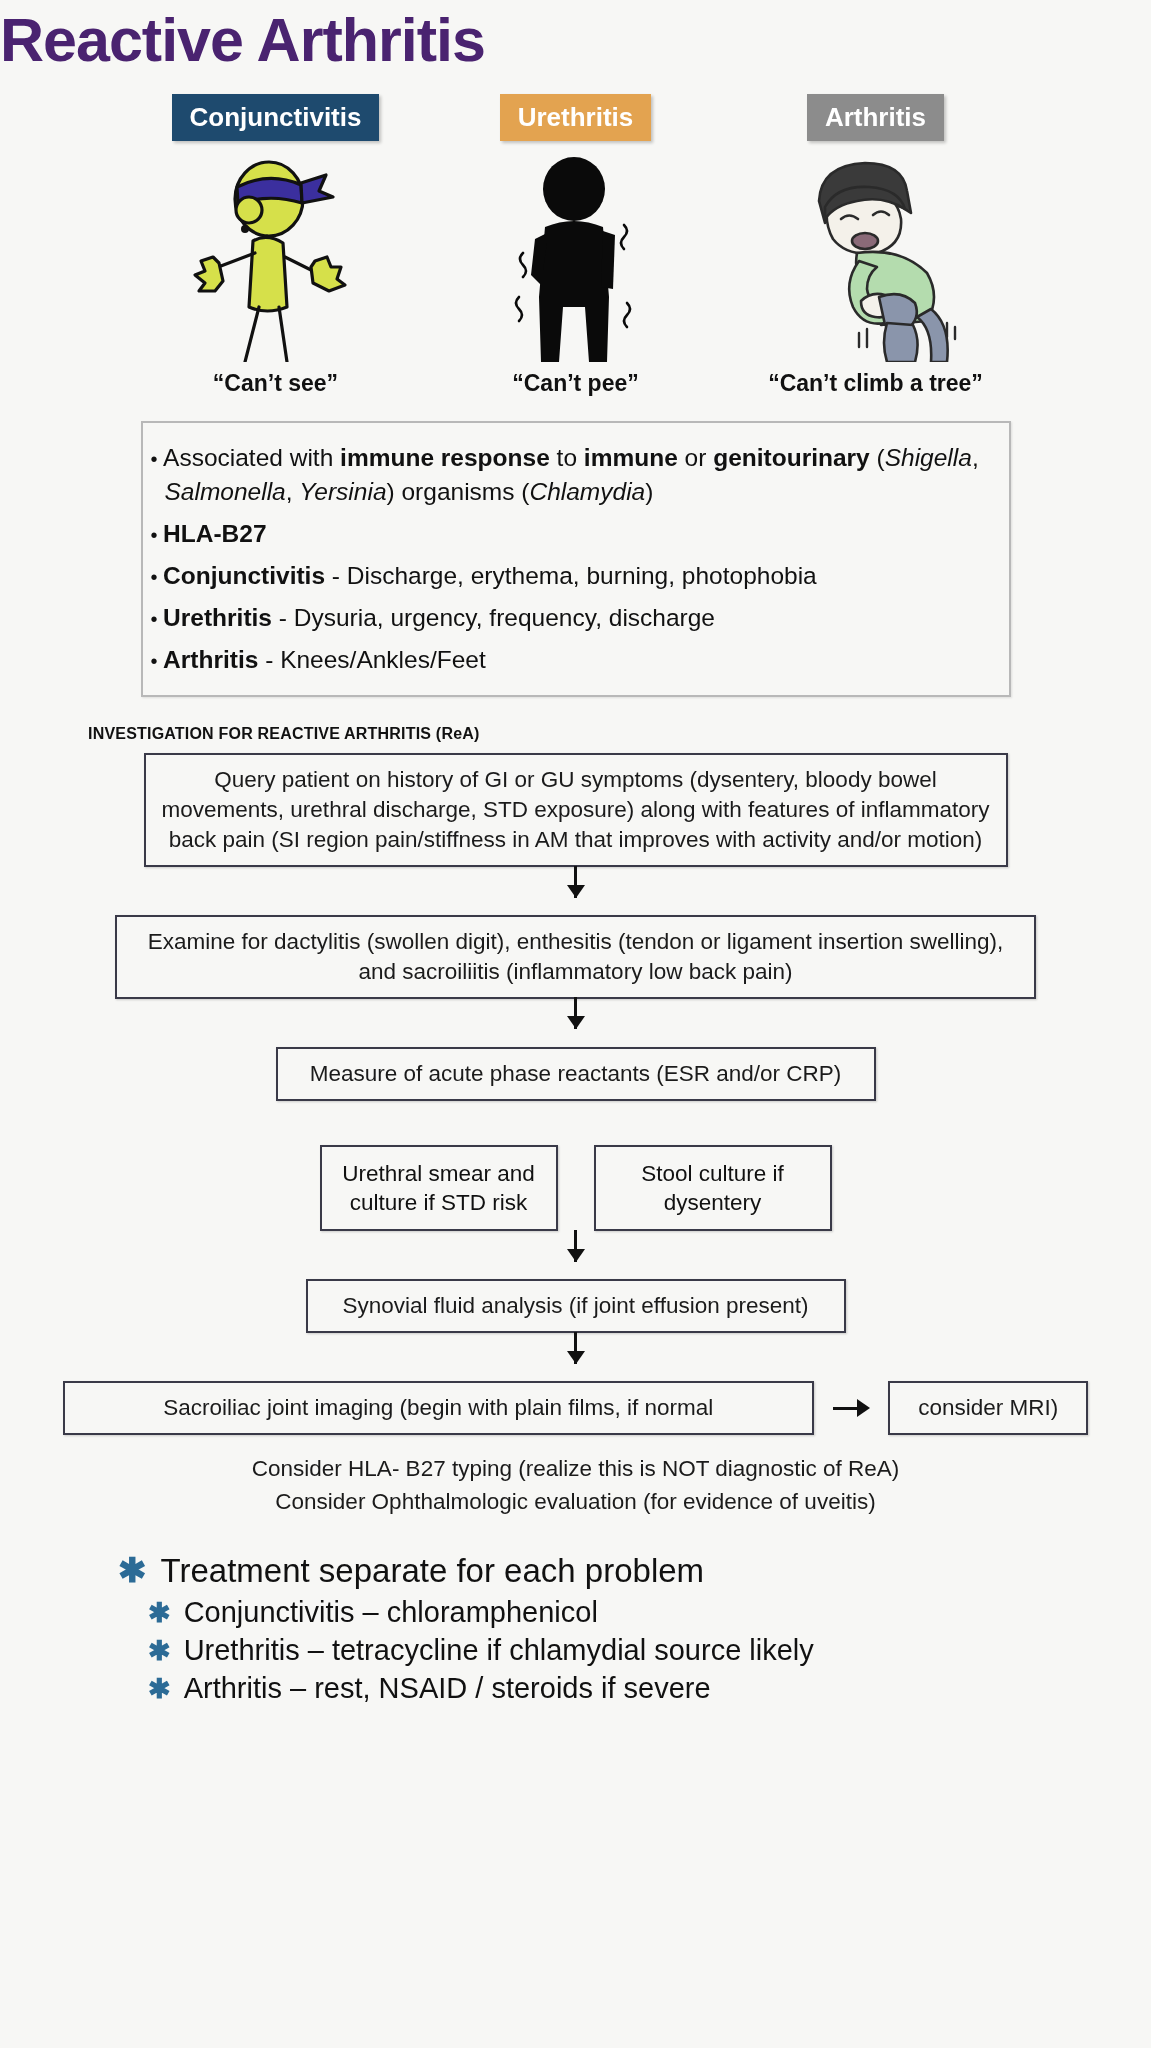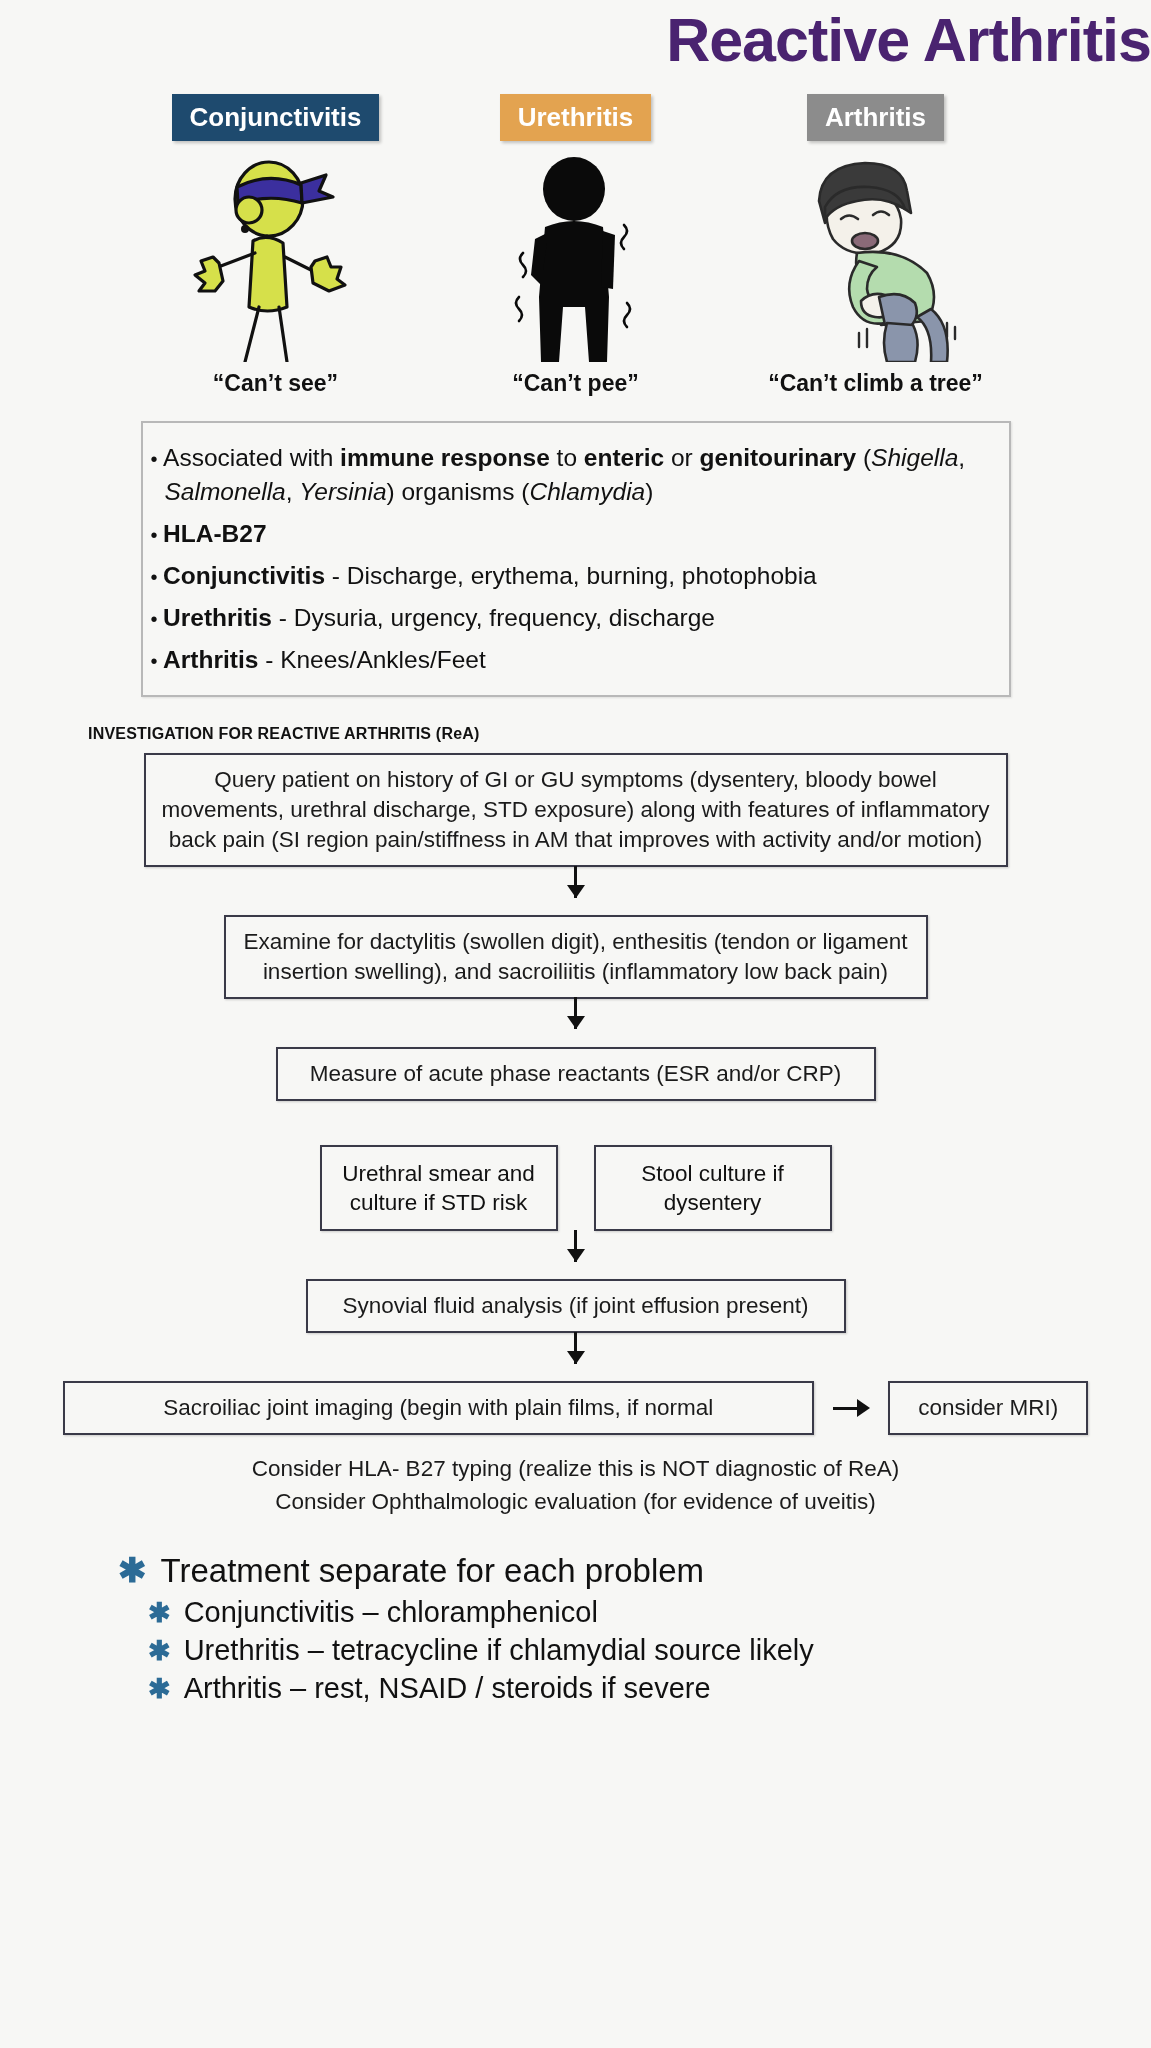--- a/index.html
+++ b/index.html
@@ -8,21 +8,21 @@
     min-height: 2048px;
     background: #f7f7f5;
     font-family: "Liberation Sans", sans-serif;
     color: #111;
     position: relative;
     overflow-x: hidden;
   }
 
   
   .title {
-    text-align: right;
+    text-align: left;
     font-size: 61px;
     font-weight: bold;
     color: #4a2370;
     letter-spacing: -1px;
     padding-top: 8px;
     line-height: 1.05;
   }
 
   
   .symptom-row {
@@ -106,21 +106,21 @@
     background: #f7f7f5;
     text-align: center;
     font-size: 22.5px;
     line-height: 1.33;
     color: #1b1b1b;
     padding: 10px 12px;
     margin: 0 auto;
     box-shadow: 1px 1px 2px rgba(0,0,0,0.18);
   }
   .fbox.wide1 { width: 864px; }
-  .fbox.wide2 { width: 704px; }
+  .fbox.wide2 { width: 921px; }
   .fbox.med   { width: 600px; }
   .fbox.syn   { width: 540px; }
 
   .arrow-down {
     width: 100%;
     display: flex;
     justify-content: center;
     align-items: center;
     height: 48px;
   }
@@ -343,21 +343,21 @@
             <path d="M194 170 l0 12"></path>
         </g>
       </svg>
     </div>
     <div class="sym-caption">“Can’t climb a tree”</div>
   </div>
 </div>
 
 <div class="features-box">
   <div class="feat">
-    <span class="bulldot">•&nbsp;</span><span>Associated with <b>immune response</b> to <b>enteric</b> or <b>genitourinary</b> (<i>Shigella</i>, <i>Salmonella</i>, <i>Yersinia</i>) organisms (<i>Chlamydia</i>)</span>
+    <span class="bulldot">•&nbsp;</span><span>Associated with <b>immune response</b> to <b>immune</b> or <b>genitourinary</b> (<i>Shigella</i>, <i>Salmonella</i>, <i>Yersinia</i>) organisms (<i>Chlamydia</i>)</span>
   </div>
   <div class="feat">
     <span class="bulldot">•&nbsp;</span><span><b>HLA-B27</b></span>
   </div>
   <div class="feat">
     <span class="bulldot">•&nbsp;</span><span><b>Conjunctivitis</b> - Discharge, erythema, burning, photophobia</span>
   </div>
   <div class="feat">
     <span class="bulldot">•&nbsp;</span><span><b>Urethritis</b> - Dysuria, urgency, frequency, discharge</span>
   </div>

